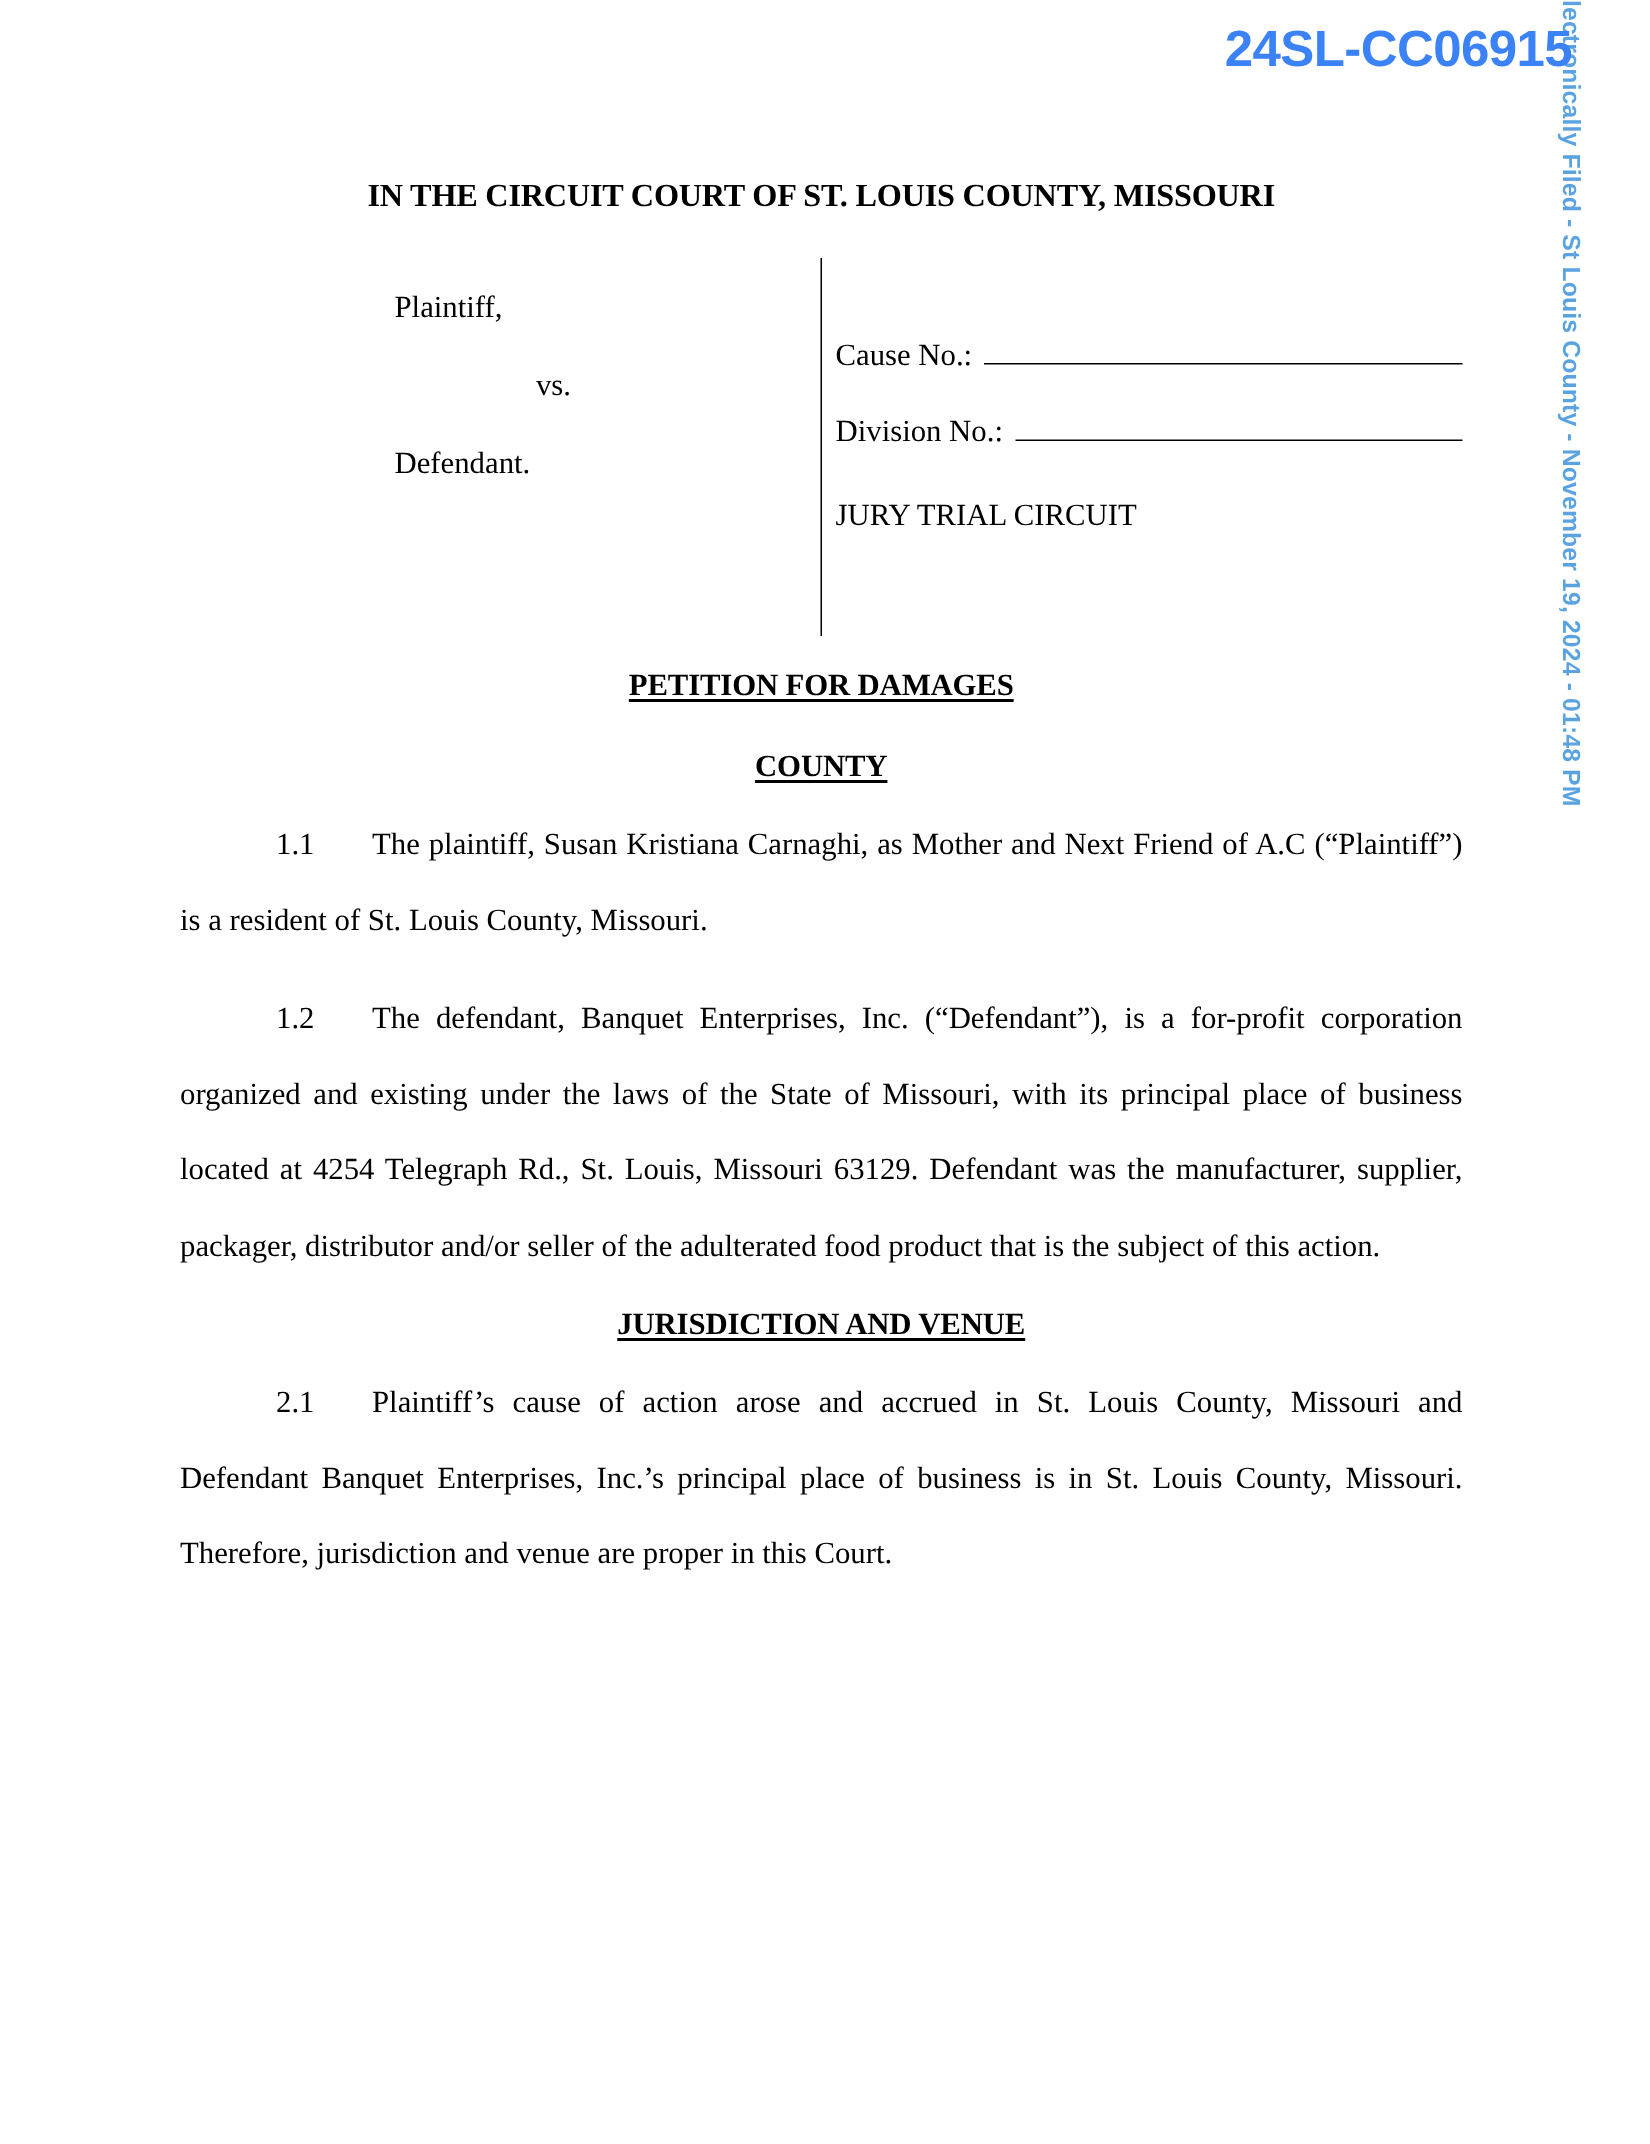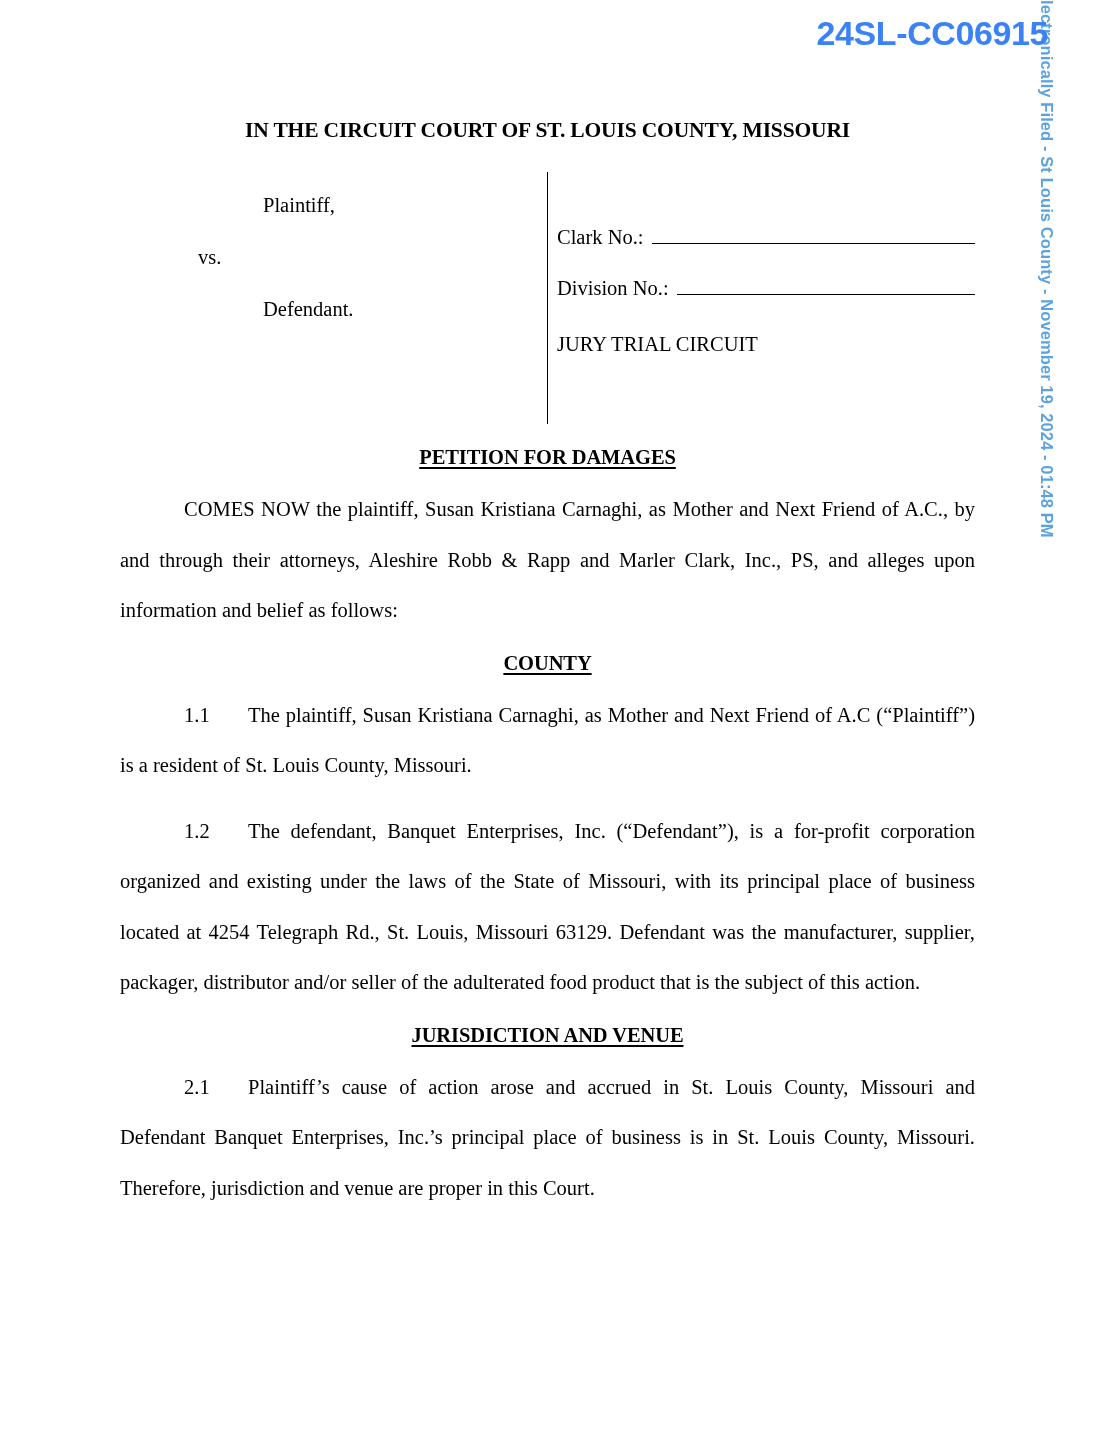--- a/index.html
+++ b/index.html
@@ -88,20 +88,21 @@
     line-height: 30px;
   }
   .caption-left .party-name { margin: 0; }
   .caption-left .role-plaintiff {
     margin: 22px 0 0 0;
     padding-left: 143px;
   }
   .caption-left .vs-line {
     margin: 22px 0 0 0;
     padding-left: 78px;
+    text-align: center;
   }
   .caption-left .party-name-def {
     margin: 22px 0 0 0;
   }
   .caption-left .role-defendant {
     margin: 22px 0 0 0;
     padding-left: 143px;
   }
 
   .caption-right {
@@ -190,42 +191,41 @@
 
     <div class="caption-left">
       <p class="role-plaintiff">Plaintiff,</p>
       <p class="vs-line">vs.</p>
       <p class="role-defendant">Defendant.</p>
     </div>
 
     <div class="caption-right">
 
       <div class="field-row cause">
-        <span class="field-label">Clark No.:</span>
+        <span class="field-label">Cause No.:</span>
         <span class="field-blank"></span>
       </div>
 
       <div class="field-row division">
         <span class="field-label">Division No.:</span>
         <span class="field-blank"></span>
       </div>
 
       <div class="jury-demand">JURY TRIAL CIRCUIT</div>
     </div>
   </div>
 
   <div class="body">
 
     <div class="section-heading">
       <span>PETITION FOR DAMAGES</span>
     </div>
 
     <div class="gap-after-heading"></div>
 
-    <p class="para indent-first">COMES NOW the plaintiff, Susan Kristiana Carnaghi, as Mother and Next Friend of A.C., by and through their attorneys, Aleshire Robb &amp; Rapp and Marler Clark, Inc., PS, and alleges upon information and belief as follows:</p>
 
     <div class="gap-before-heading"></div>
 
     <div class="section-heading">
       <span>COUNTY</span>
     </div>
 
     <div class="gap-after-heading"></div>
 
     <p class="para numbered">

